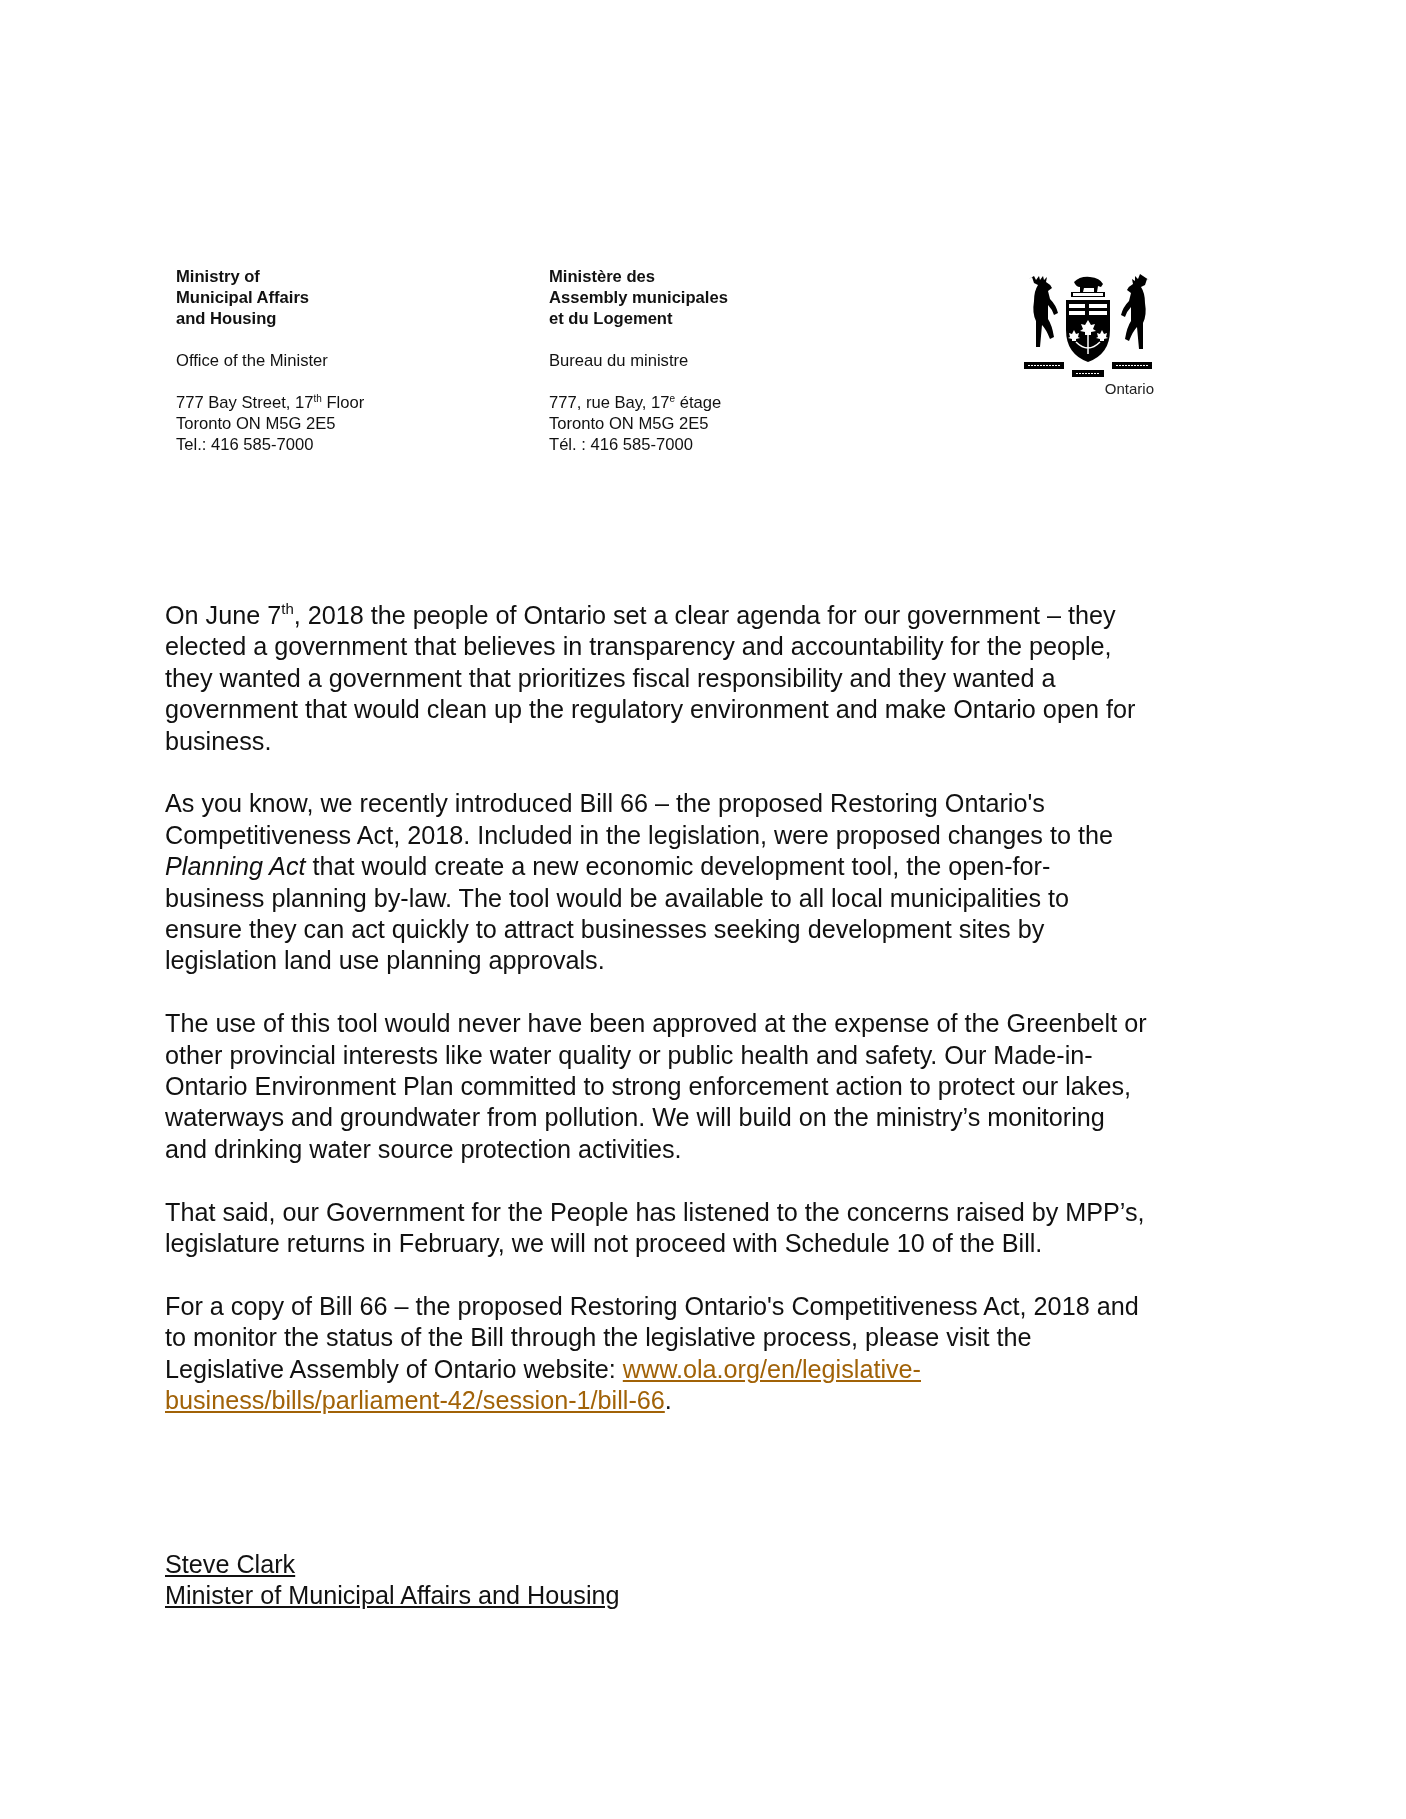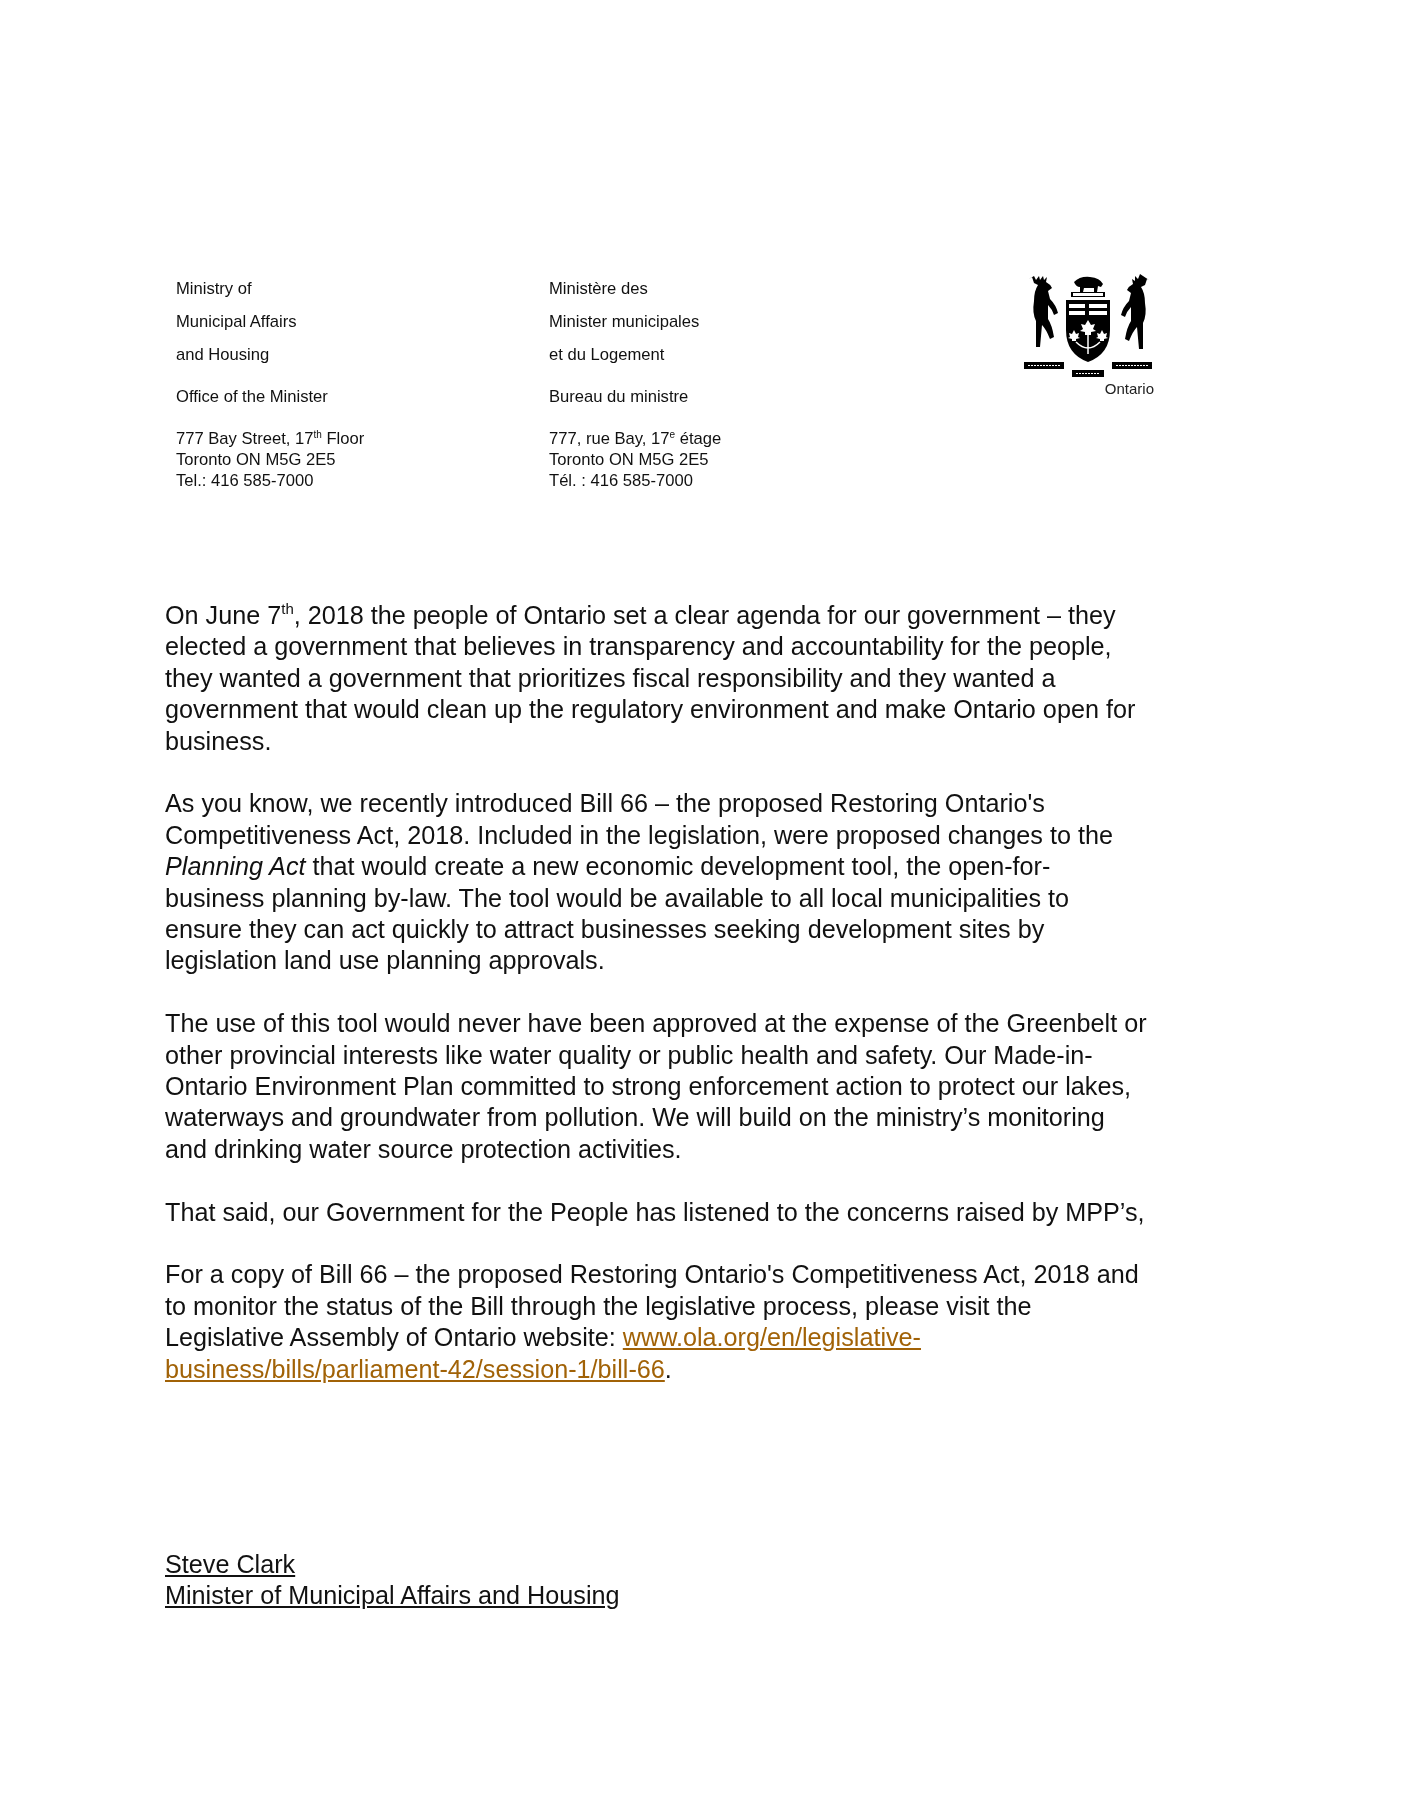--- a/index.html
+++ b/index.html
@@ -1,19 +1,19 @@
 <!DOCTYPE html>
 <html><head>
 <meta charset="utf-8">
 <style>
   html, body { margin: 0; padding: 0; background: #ffffff; }
   body { width: 1406px; height: 1819px; position: relative; overflow: hidden; color: #111111;
          font-family: "Liberation Sans", sans-serif; }
   .hdr { position: absolute; top: 266px; font-size: 16.6px; line-height: 21px; }
-  .hdr .b { font-weight: normal; margin-top: 12px; }
+  .hdr .b { font-weight: bold; }
   .hdr .gap { height: 21px; }
   .hdr sup { font-size: 10px; line-height: 0; vertical-align: 6px; }
   #hdr-en { left: 176px; }
   #hdr-fr { left: 549px; }
   #crest { position: absolute; left: 1022px; top: 268px; width: 132px; height: 135px; }
   #crest-label { position: absolute; left: 1022px; top: 380px; width: 132px; text-align: right;
                  font-size: 15px; color: #222; }
   #letter-body { position: absolute; left: 165px; top: 600px; width: 1090px; font-size: 25.2px; line-height: 31.4px; }
   #letter-body p { margin: 0 0 31.4px 0; }
   #letter-body sup { font-size: 15px; line-height: 0; vertical-align: 10px; }
@@ -31,21 +31,21 @@
   <div class="gap"></div>
   <div>Office of the Minister</div>
   <div class="gap"></div>
   <div><span>777 Bay Street, 17</span><sup>th</sup><span> Floor</span></div>
   <div>Toronto ON  M5G 2E5</div>
   <div>Tel.: 416 585-7000</div>
 </div>
 
 <div id="hdr-fr" class="hdr">
   <div class="b">Ministère des</div>
-  <div class="b">Minister municipales</div>
+  <div class="b">Assembly municipales</div>
   <div class="b">et du Logement</div>
   <div class="gap"></div>
   <div>Bureau du ministre</div>
   <div class="gap"></div>
   <div><span>777, rue Bay, 17</span><sup>e</sup><span> étage</span></div>
   <div>Toronto ON  M5G 2E5</div>
   <div>Tél. : 416 585-7000</div>
 </div>
 
 <svg id="crest" viewBox="0 0 132 135" xmlns="http://www.w3.org/2000/svg">
@@ -93,20 +93,21 @@
   </p>
   <p>
     <span class="line">The use of this tool would never have been approved at the expense of the Greenbelt or</span>
     <span class="line">other provincial interests like water quality or public health and safety. Our Made-in-</span>
     <span class="line">Ontario Environment Plan committed to strong enforcement action to protect our lakes,</span>
     <span class="line">waterways and groundwater from pollution. We will build on the ministry’s monitoring</span>
     <span class="line">and drinking water source protection activities.</span>
   </p>
   <p>
     <span class="line">That said, our Government for the People has listened to the concerns raised by MPP’s,</span>
+    <span class="line">legislature returns in February, we will not proceed with Schedule 10 of the Bill.</span>
   </p>
   <p>
     <span class="line">For a copy of Bill 66 – the proposed Restoring Ontario's Competitiveness Act, 2018 and</span>
     <span class="line">to monitor the status of the Bill through the legislative process, please visit the</span>
     <span class="line"><span>Legislative Assembly of Ontario website: </span><a>www.ola.org/en/legislative-</a></span>
     <span class="line"><a>business/bills/parliament-42/session-1/bill-66</a><span>.</span></span>
   </p>
 </div>
 
 <div id="signature">

